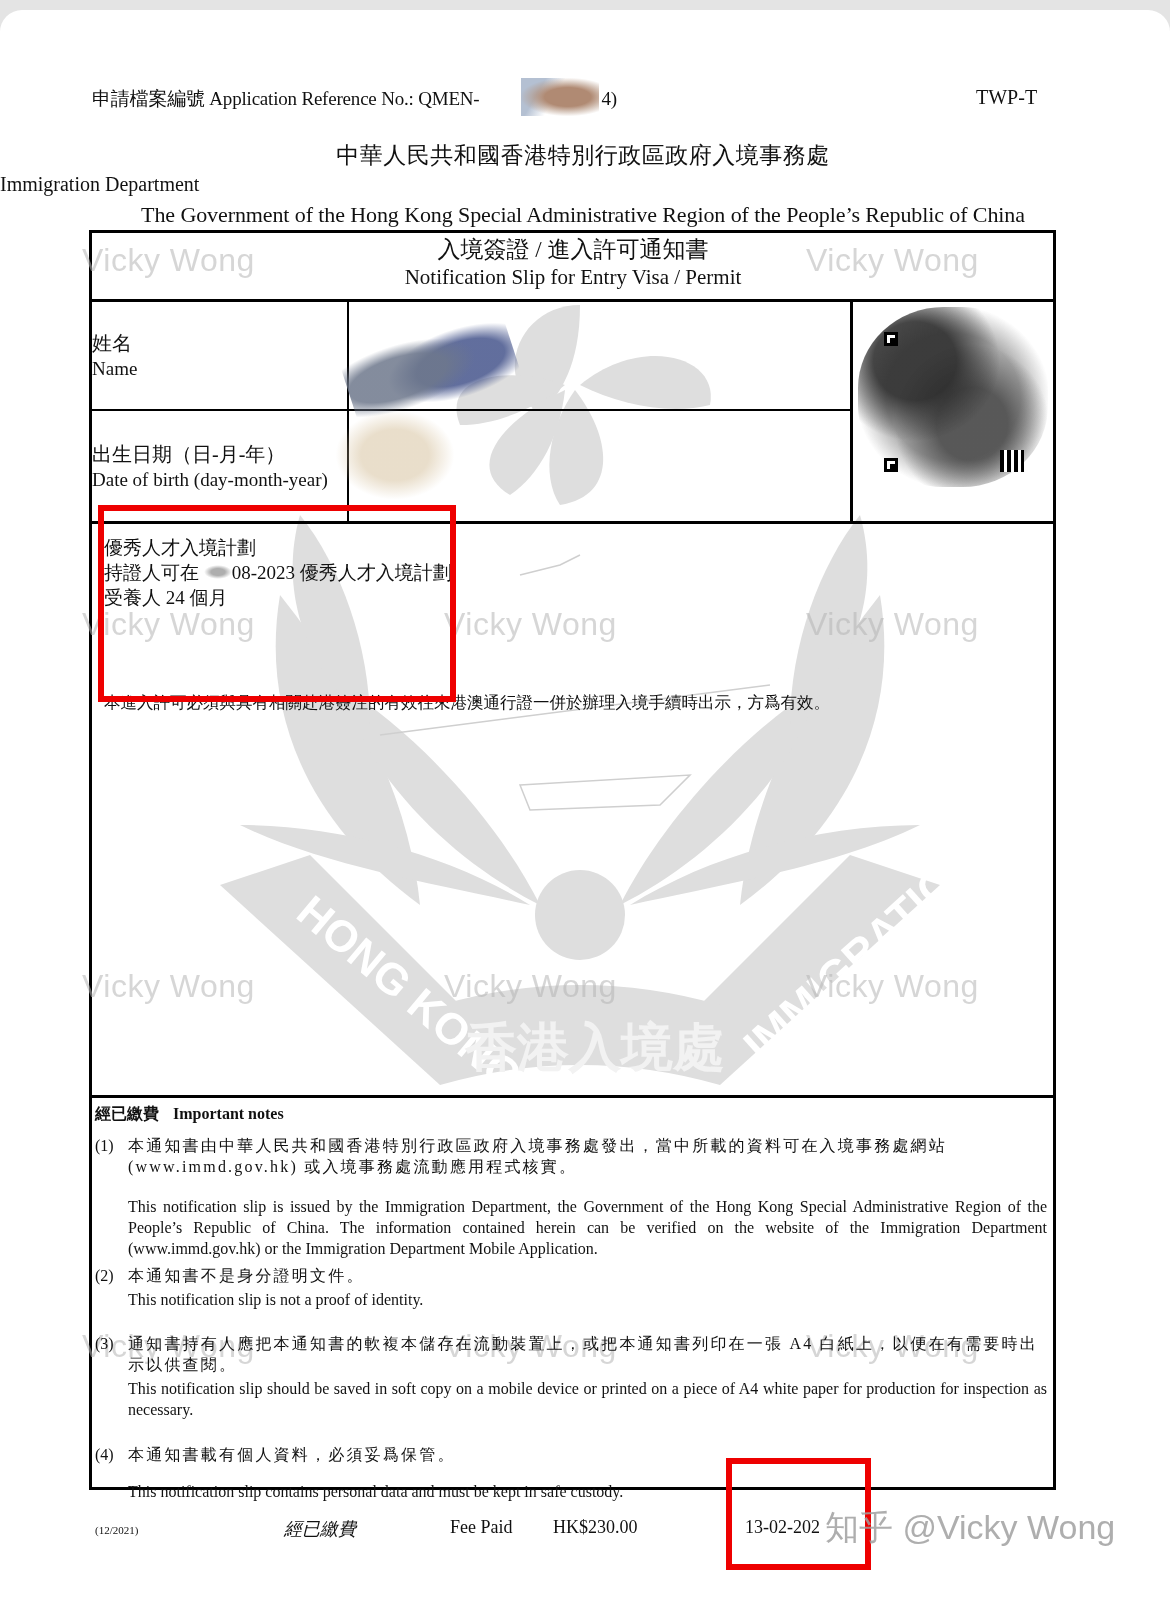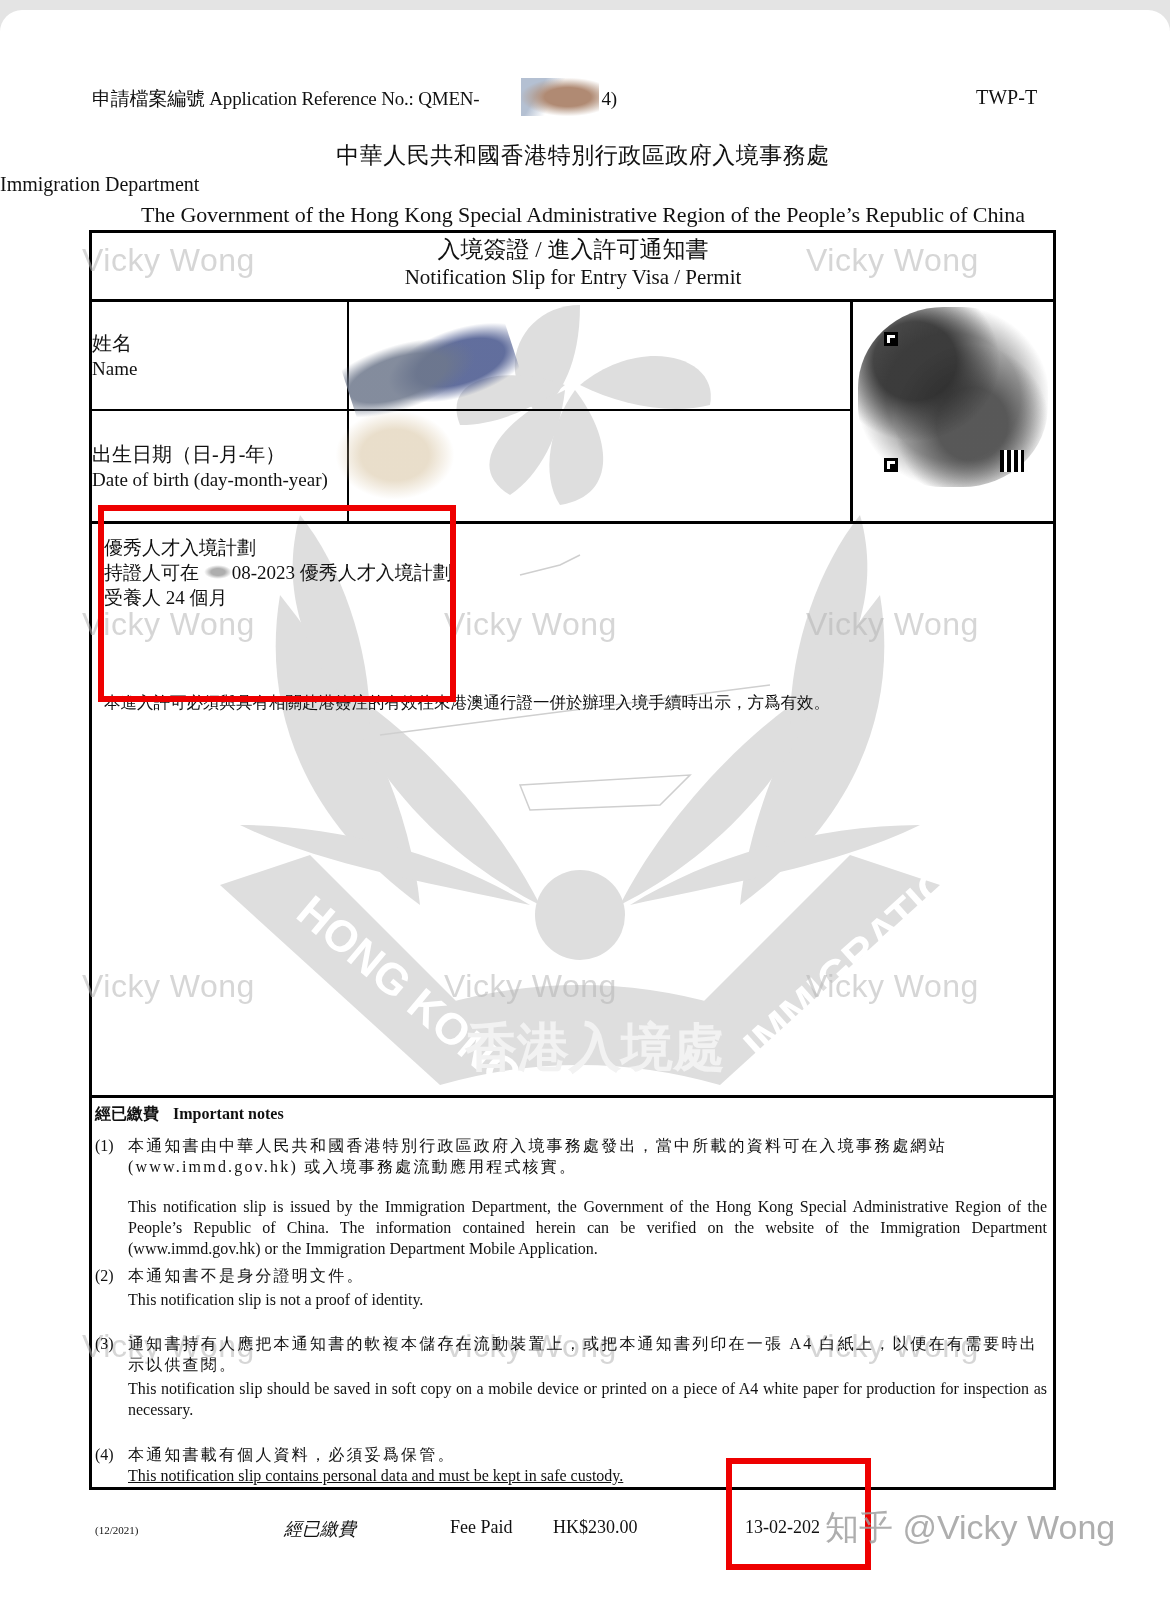--- a/index.html
+++ b/index.html
@@ -211,21 +211,21 @@
     <div class="body">
       <div class="zh">通知書持有人應把本通知書的軟複本儲存在流動裝置上，或把本通知書列印在一張 A4 白紙上，以便在有需要時出示以供查閱。</div>
       <div class="en" style="margin-top:3px;">This notification slip should be saved in soft copy on a mobile device or printed on a piece of A4 white paper for production for inspection as necessary.</div>
     </div>
   </div>
 
   <div class="abs note" style="top:1434px;">
     <span class="num">(4)</span>
     <div class="body">
       <div class="zh">本通知書載有個人資料，必須妥爲保管。</div>
-      <div class="en" style="margin-top:0;text-decoration:underline;">This notification slip contains personal data and must be kept in safe custody.</div>
+      <div class="en" style="margin-top:16px;">This notification slip contains personal data and must be kept in safe custody.</div>
     </div>
   </div>
 
   <div class="abs footer-small" style="left:95px;">(12/2021)</div>
   <div class="abs footer" style="left:284px;font-style:italic;">經已繳費</div>
   <div class="abs footer" style="left:450px;">Fee Paid</div>
   <div class="abs footer" style="left:553px;">HK$230.00</div>
   <div class="abs footer" style="left:745px;">13-02-202</div>
   <div class="abs red-box" style="left:726px; top:1448px; width:145px; height:112px;"></div>
   <div class="abs zhihu">知乎 @Vicky Wong</div>

